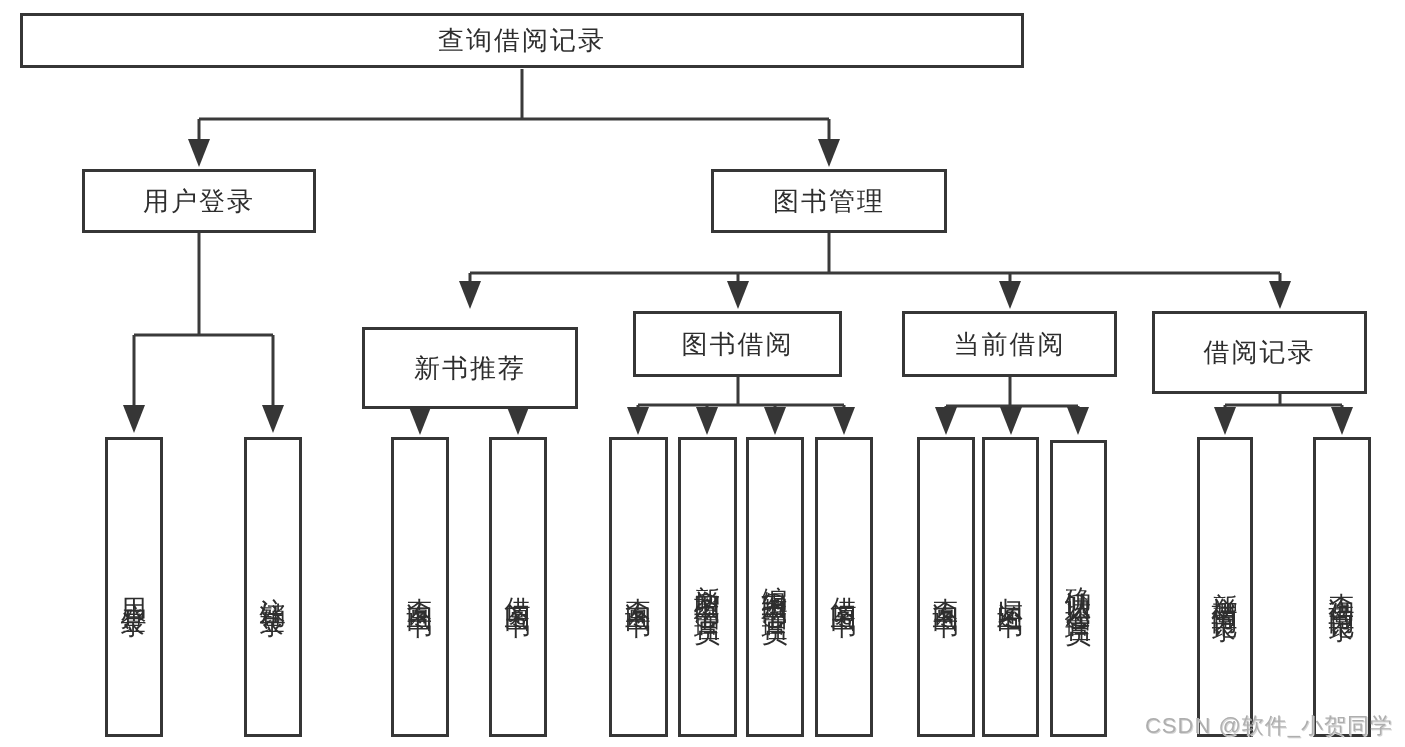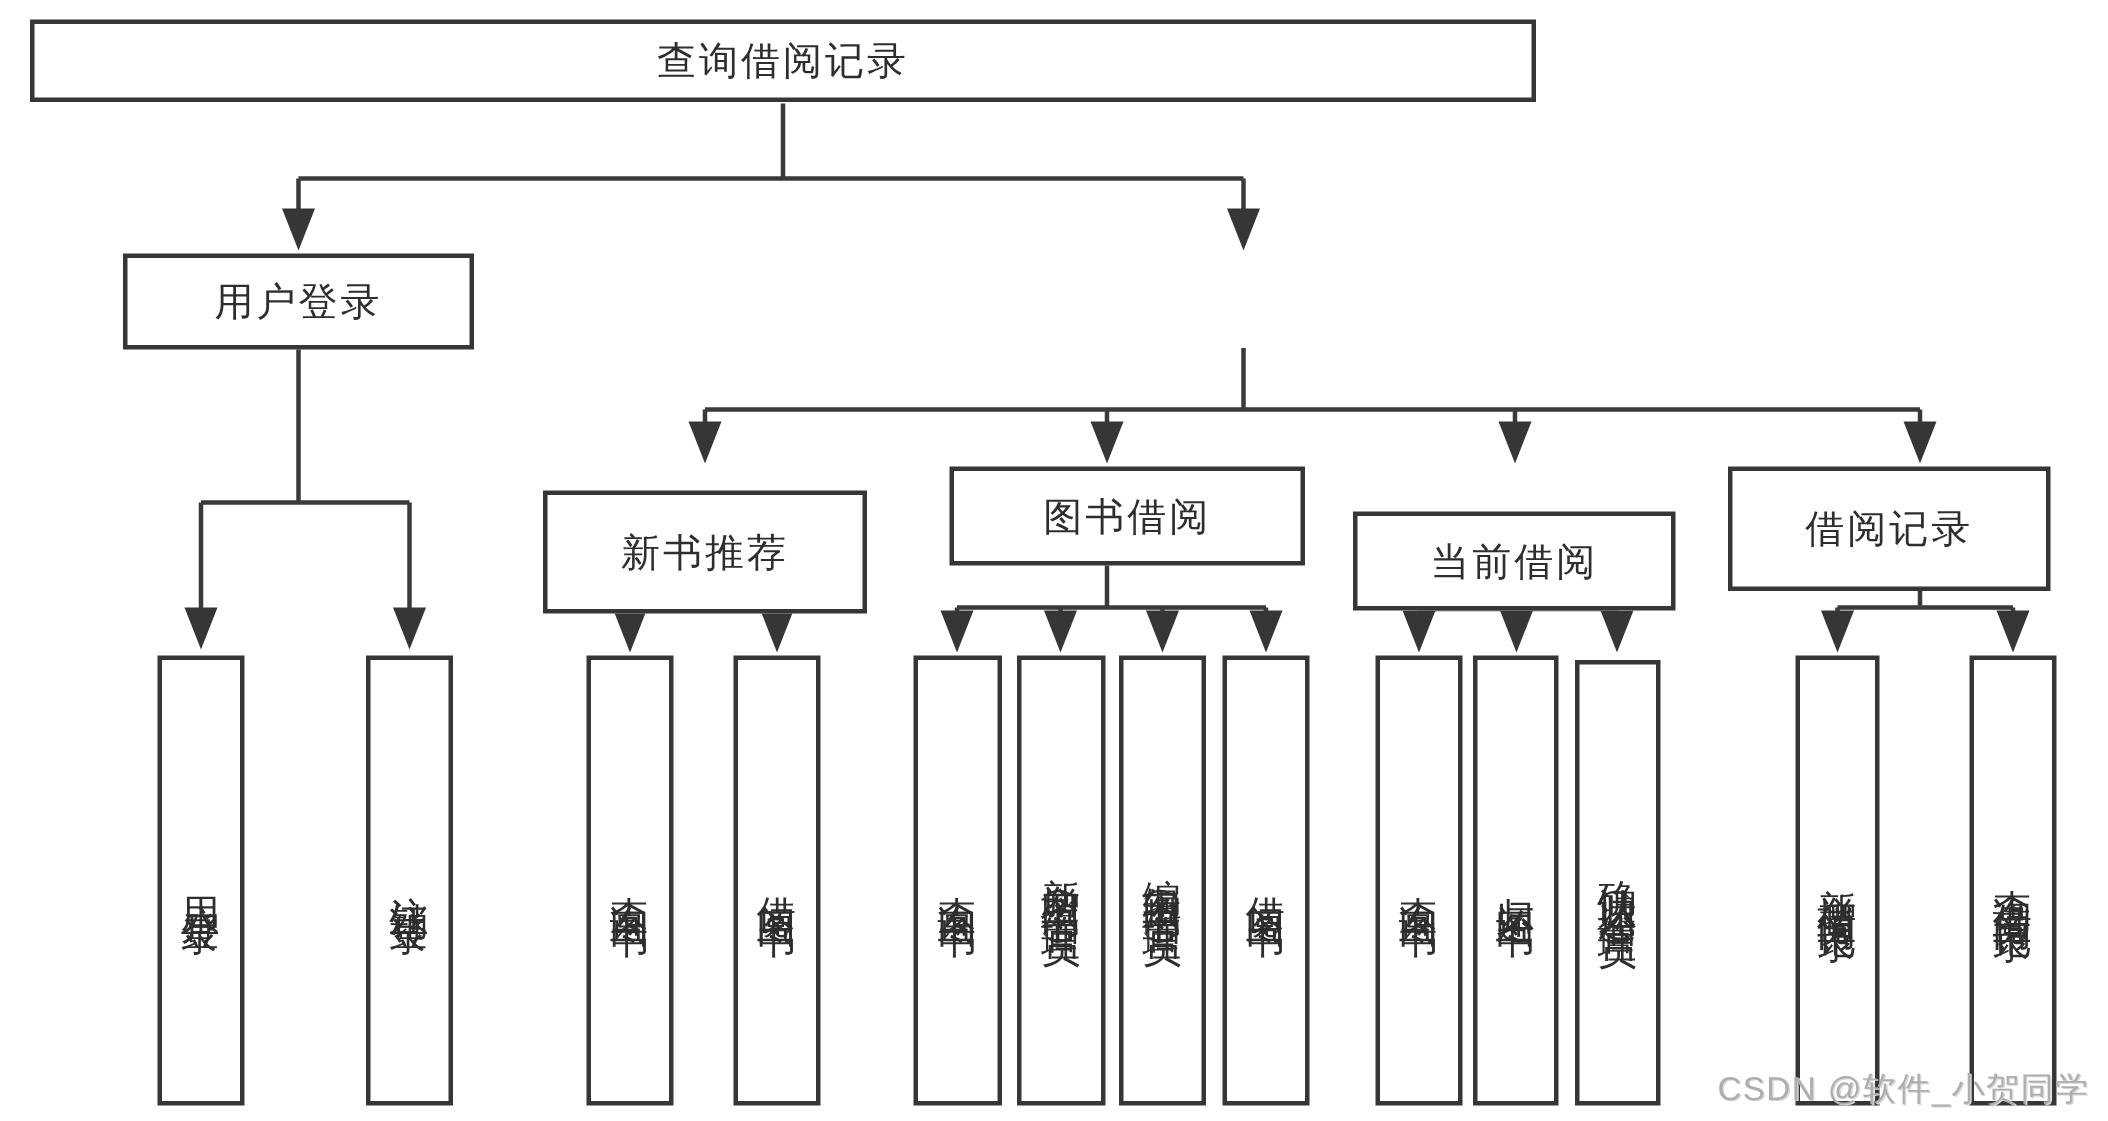--- a/index.html
+++ b/index.html
@@ -93,24 +93,25 @@
       <polygon points="1000,407 1022,407 1011,435"></polygon>
       <polygon points="1067,407 1089,407 1078,435"></polygon>
       <polygon points="1214,407 1236,407 1225,435"></polygon>
       <polygon points="1331,407 1353,407 1342,435"></polygon>
     </g>
   </svg>
 
   <div class="node" style="left:20px; top:13px; width:1004px; height:55px;">查询借阅记录</div>
 
   <div class="node" style="left:82px; top:169px; width:234px; height:64px;">用户登录</div>
+  <div class="node" style="left:711px; top:169px; width:236px; height:64px;">图书管理</div>
 
   <div class="node" style="left:362px; top:311px; width:216px; height:82px;margin-top:16px;">新书推荐</div>
-  <div class="node" style="left:633px; top:311px; width:237px; height:66px;">图书借阅</div>
-  <div class="node" style="left:902px; top:311px; width:215px; height:66px;margin-top:30px;">当前借阅</div>
+  <div class="node" style="left:633px; top:311px; width:209px; height:66px;">图书借阅</div>
+  <div class="node" style="left:902px; top:311px; width:215px; height:66px;">当前借阅</div>
   <div class="node" style="left:1152px; top:311px; width:215px; height:83px;">借阅记录</div>
 
   <div class="node leaf" style="left:105px; top:437px; width:58px; height:300px;">用户登录</div>
   <div class="node leaf" style="left:244px; top:437px; width:58px; height:300px;">注销登录</div>
 
   <div class="node leaf" style="left:391px; top:437px; width:58px; height:300px;">查询图书</div>
   <div class="node leaf" style="left:489px; top:437px; width:58px; height:300px;">借阅图书</div>
 
   <div class="node leaf" style="left:609px; top:437px; width:59px; height:300px;">查询图书</div>
   <div class="node leaf" style="left:678px; top:437px; width:59px; height:300px;">新增图书（管理员）</div>

